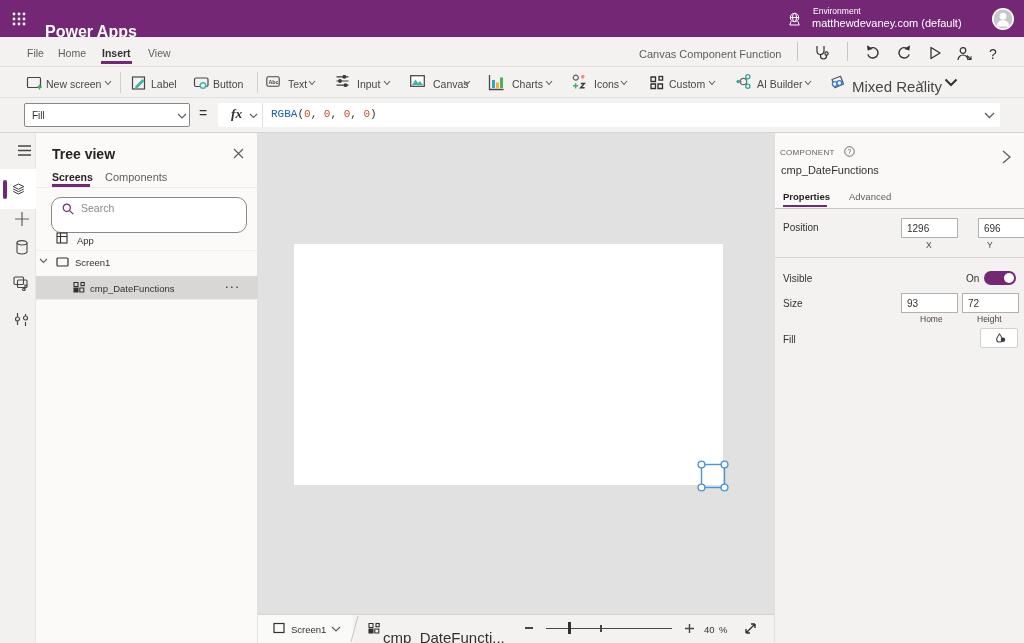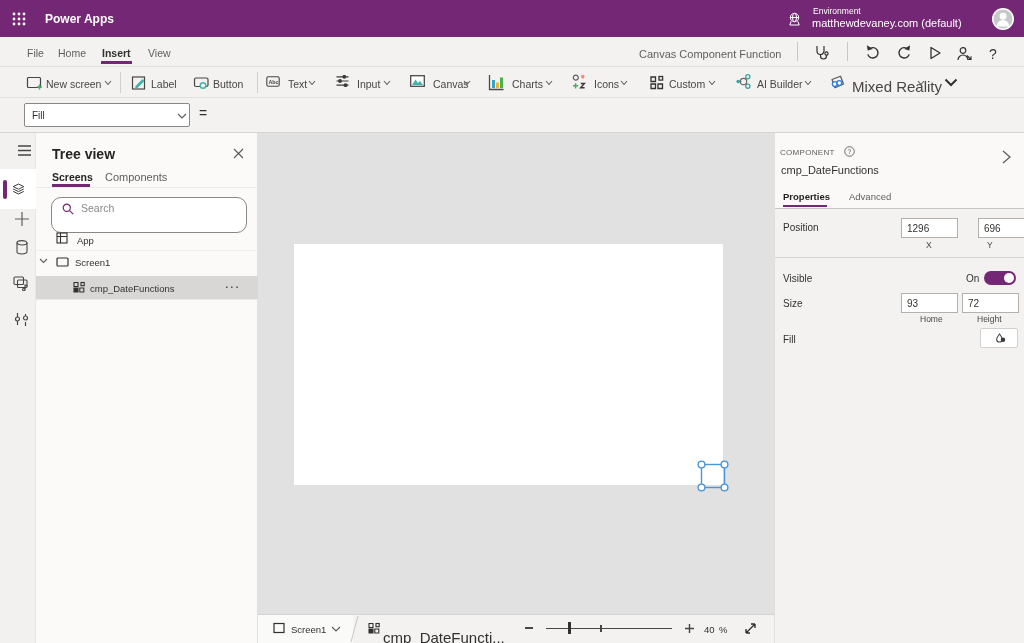--- a/index.html
+++ b/index.html
@@ -19,21 +19,21 @@
           <circle cx="7" cy="2" r="1.4"></circle>
           <circle cx="12" cy="2" r="1.4"></circle>
         <circle cx="2" cy="7" r="1.4"></circle>
           <circle cx="7" cy="7" r="1.4"></circle>
           <circle cx="12" cy="7" r="1.4"></circle>
         <circle cx="2" cy="12" r="1.4"></circle>
           <circle cx="7" cy="12" r="1.4"></circle>
           <circle cx="12" cy="12" r="1.4"></circle>
       </g>
     </svg>
-    <div class="abs" style="left:45px;top:12px;color:#fff;font-size:12px;font-weight:bold;">Power Apps</div>
+    <div class="abs" style="left:45px;top:23px;color:#fff;font-size:16px;font-weight:bold;">Power Apps</div>
     <svg class="abs" style="left:787px;top:11px" width="15" height="16" viewBox="0 0 15 16">
       <g stroke="#fff" fill="none" stroke-width="1">
         <circle cx="7.5" cy="6.5" r="4.2"></circle>
         <ellipse cx="7.5" cy="6.5" rx="2" ry="4.2"></ellipse>
         <line x1="3.3" y1="6.5" x2="11.7" y2="6.5"></line>
         <path d="M4.2 10.2 L2.8 14 M10.8 10.2 L12.2 14 M2.8 14 L12.2 14"></path>
       </g>
     </svg>
     <div class="abs" style="left:813px;top:6px;color:#fff;font-size:8.5px;">Environment</div>
     <div class="abs" style="left:812px;top:17px;color:#fff;font-size:11px;">matthewdevaney.com (default)</div>
@@ -200,20 +200,31 @@
   </div>
 
   <div class="abs" id="formula" style="left:0;top:98px;width:1024px;height:35px;background:#f3f2f1;border-bottom:1px solid #d6d4d2;">
     <div class="abs" style="left:24px;top:5px;width:166px;height:24px;background:#fff;border:1px solid #8a8886;border-radius:2px;">
       <div class="abs" style="left:7px;top:6px;font-size:10px;color:#323130;">Fill</div>
       <svg class="abs" style="left:152px;top:9px" width="10" height="6" viewBox="0 0 10 6">
           <path d="M1 1 L5 5 L9 1" stroke="#605e5c" fill="none" stroke-width="1.2"></path>
         </svg>
     </div>
     <div class="abs" style="left:199px;top:7px;font-size:14px;color:#323130;">=</div>
+    <div class="abs" style="left:218px;top:5px;width:782px;height:24px;background:#fff;border-radius:2px;">
+      <div class="abs" style="left:13px;top:3px;font-size:13.5px;font-style:italic;font-family:'Liberation Serif',serif;color:#323130;font-weight:bold;">fx</div>
+      <svg class="abs" style="left:31px;top:10px" width="9" height="6" viewBox="0 0 9 6">
+          <path d="M1 1 L4.5 4.5 L8 1" stroke="#605e5c" fill="none" stroke-width="1.1"></path>
+        </svg>
+      <div class="abs" style="left:44px;top:0;width:1px;height:24px;background:#e1dfdd;"></div>
+      <div class="abs" style="left:53px;top:5px;font-size:11px;font-family:'Liberation Mono',monospace;color:#323130;"><span style="color:#1160b7">RGBA</span>(<span style="color:#c4502e">0</span>, <span style="color:#c4502e">0</span>, <span style="color:#c4502e">0</span>, <span style="color:#c4502e">0</span>)</div>
+      <svg class="abs" style="left:766px;top:9px" width="11" height="7" viewBox="0 0 11 7">
+          <path d="M1 1 L5.5 5.5 L10 1" stroke="#605e5c" fill="none" stroke-width="1.3"></path>
+        </svg>
+    </div>
   </div>
 
   <div class="abs" id="rail" style="left:0;top:133px;width:36px;height:510px;background:#f2f1f0;border-right:1px solid #e8e6e4;">
     <svg class="abs" style="left:18px;top:12px" width="13" height="11" viewBox="0 0 13 11">
       <g stroke="#484644" stroke-width="1.3">
           <path d="M0 1 h13 M0 5.5 h13 M0 10 h13"></path>
         </g>
     </svg>
     <div class="abs" style="left:0;top:36px;width:36px;height:40px;background:#fff;"></div>
     <div class="abs" style="left:3px;top:47px;width:3.5px;height:18.5px;background:#742774;border-radius:2px;"></div>

